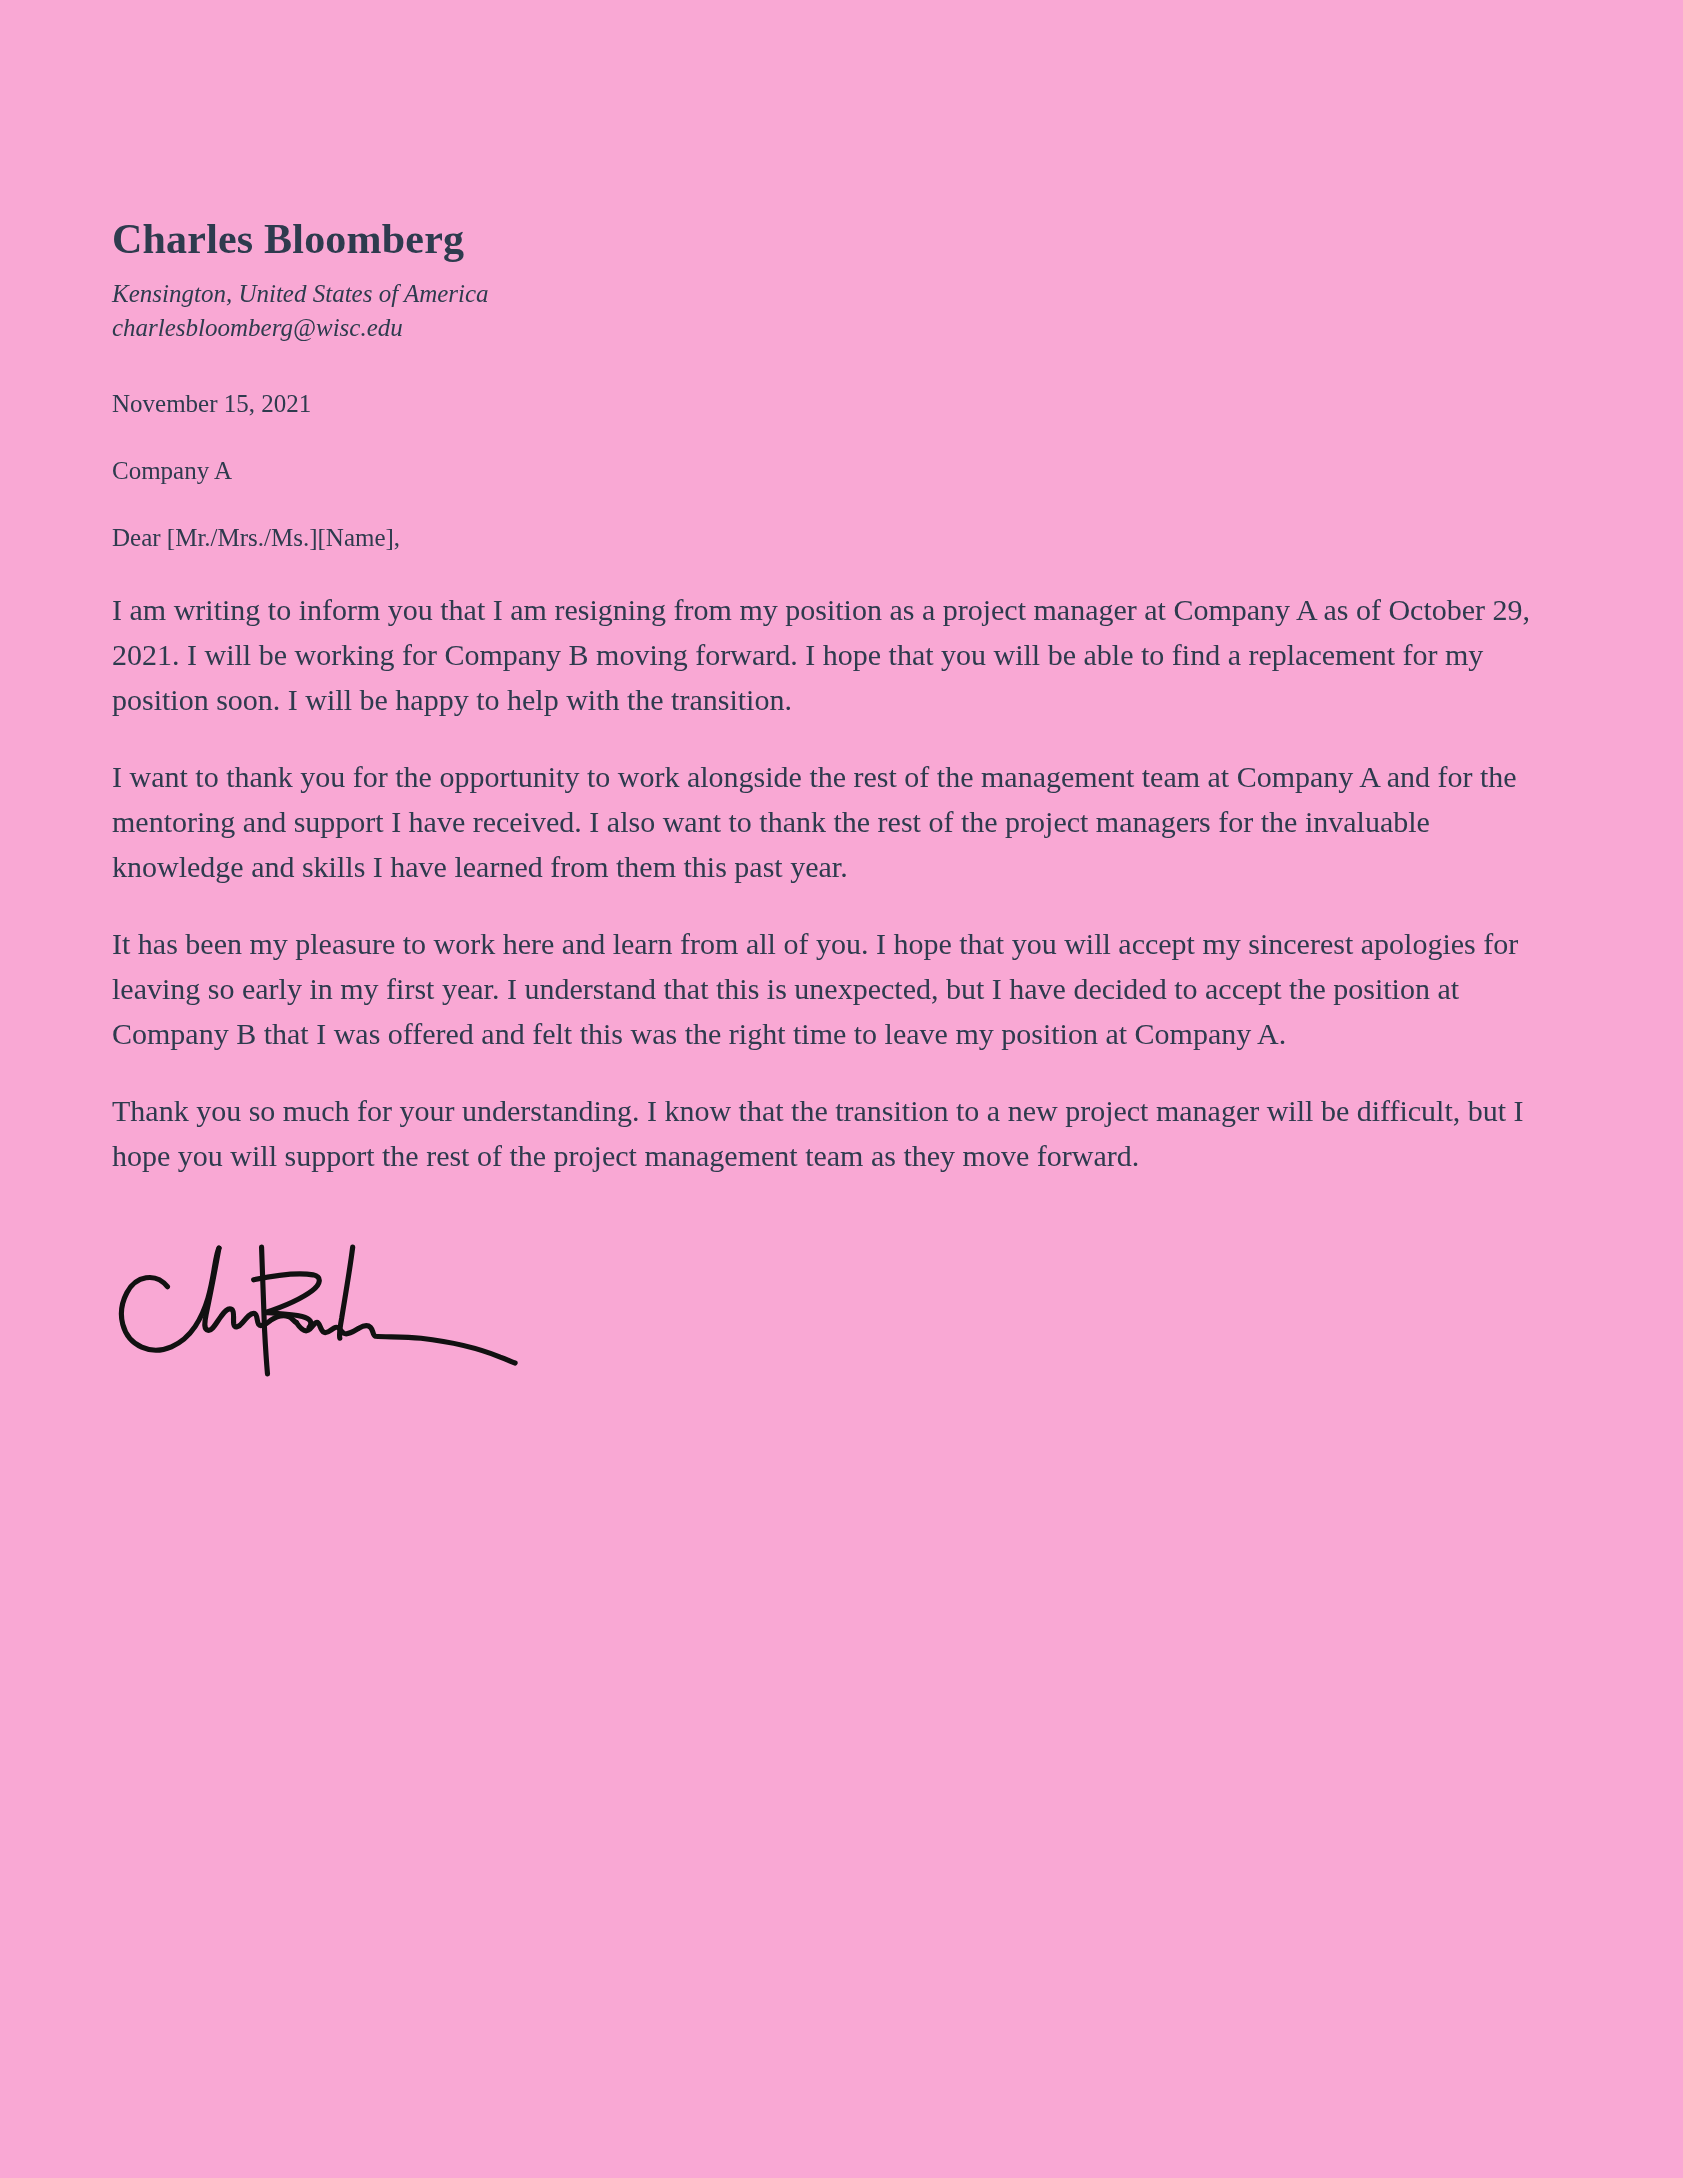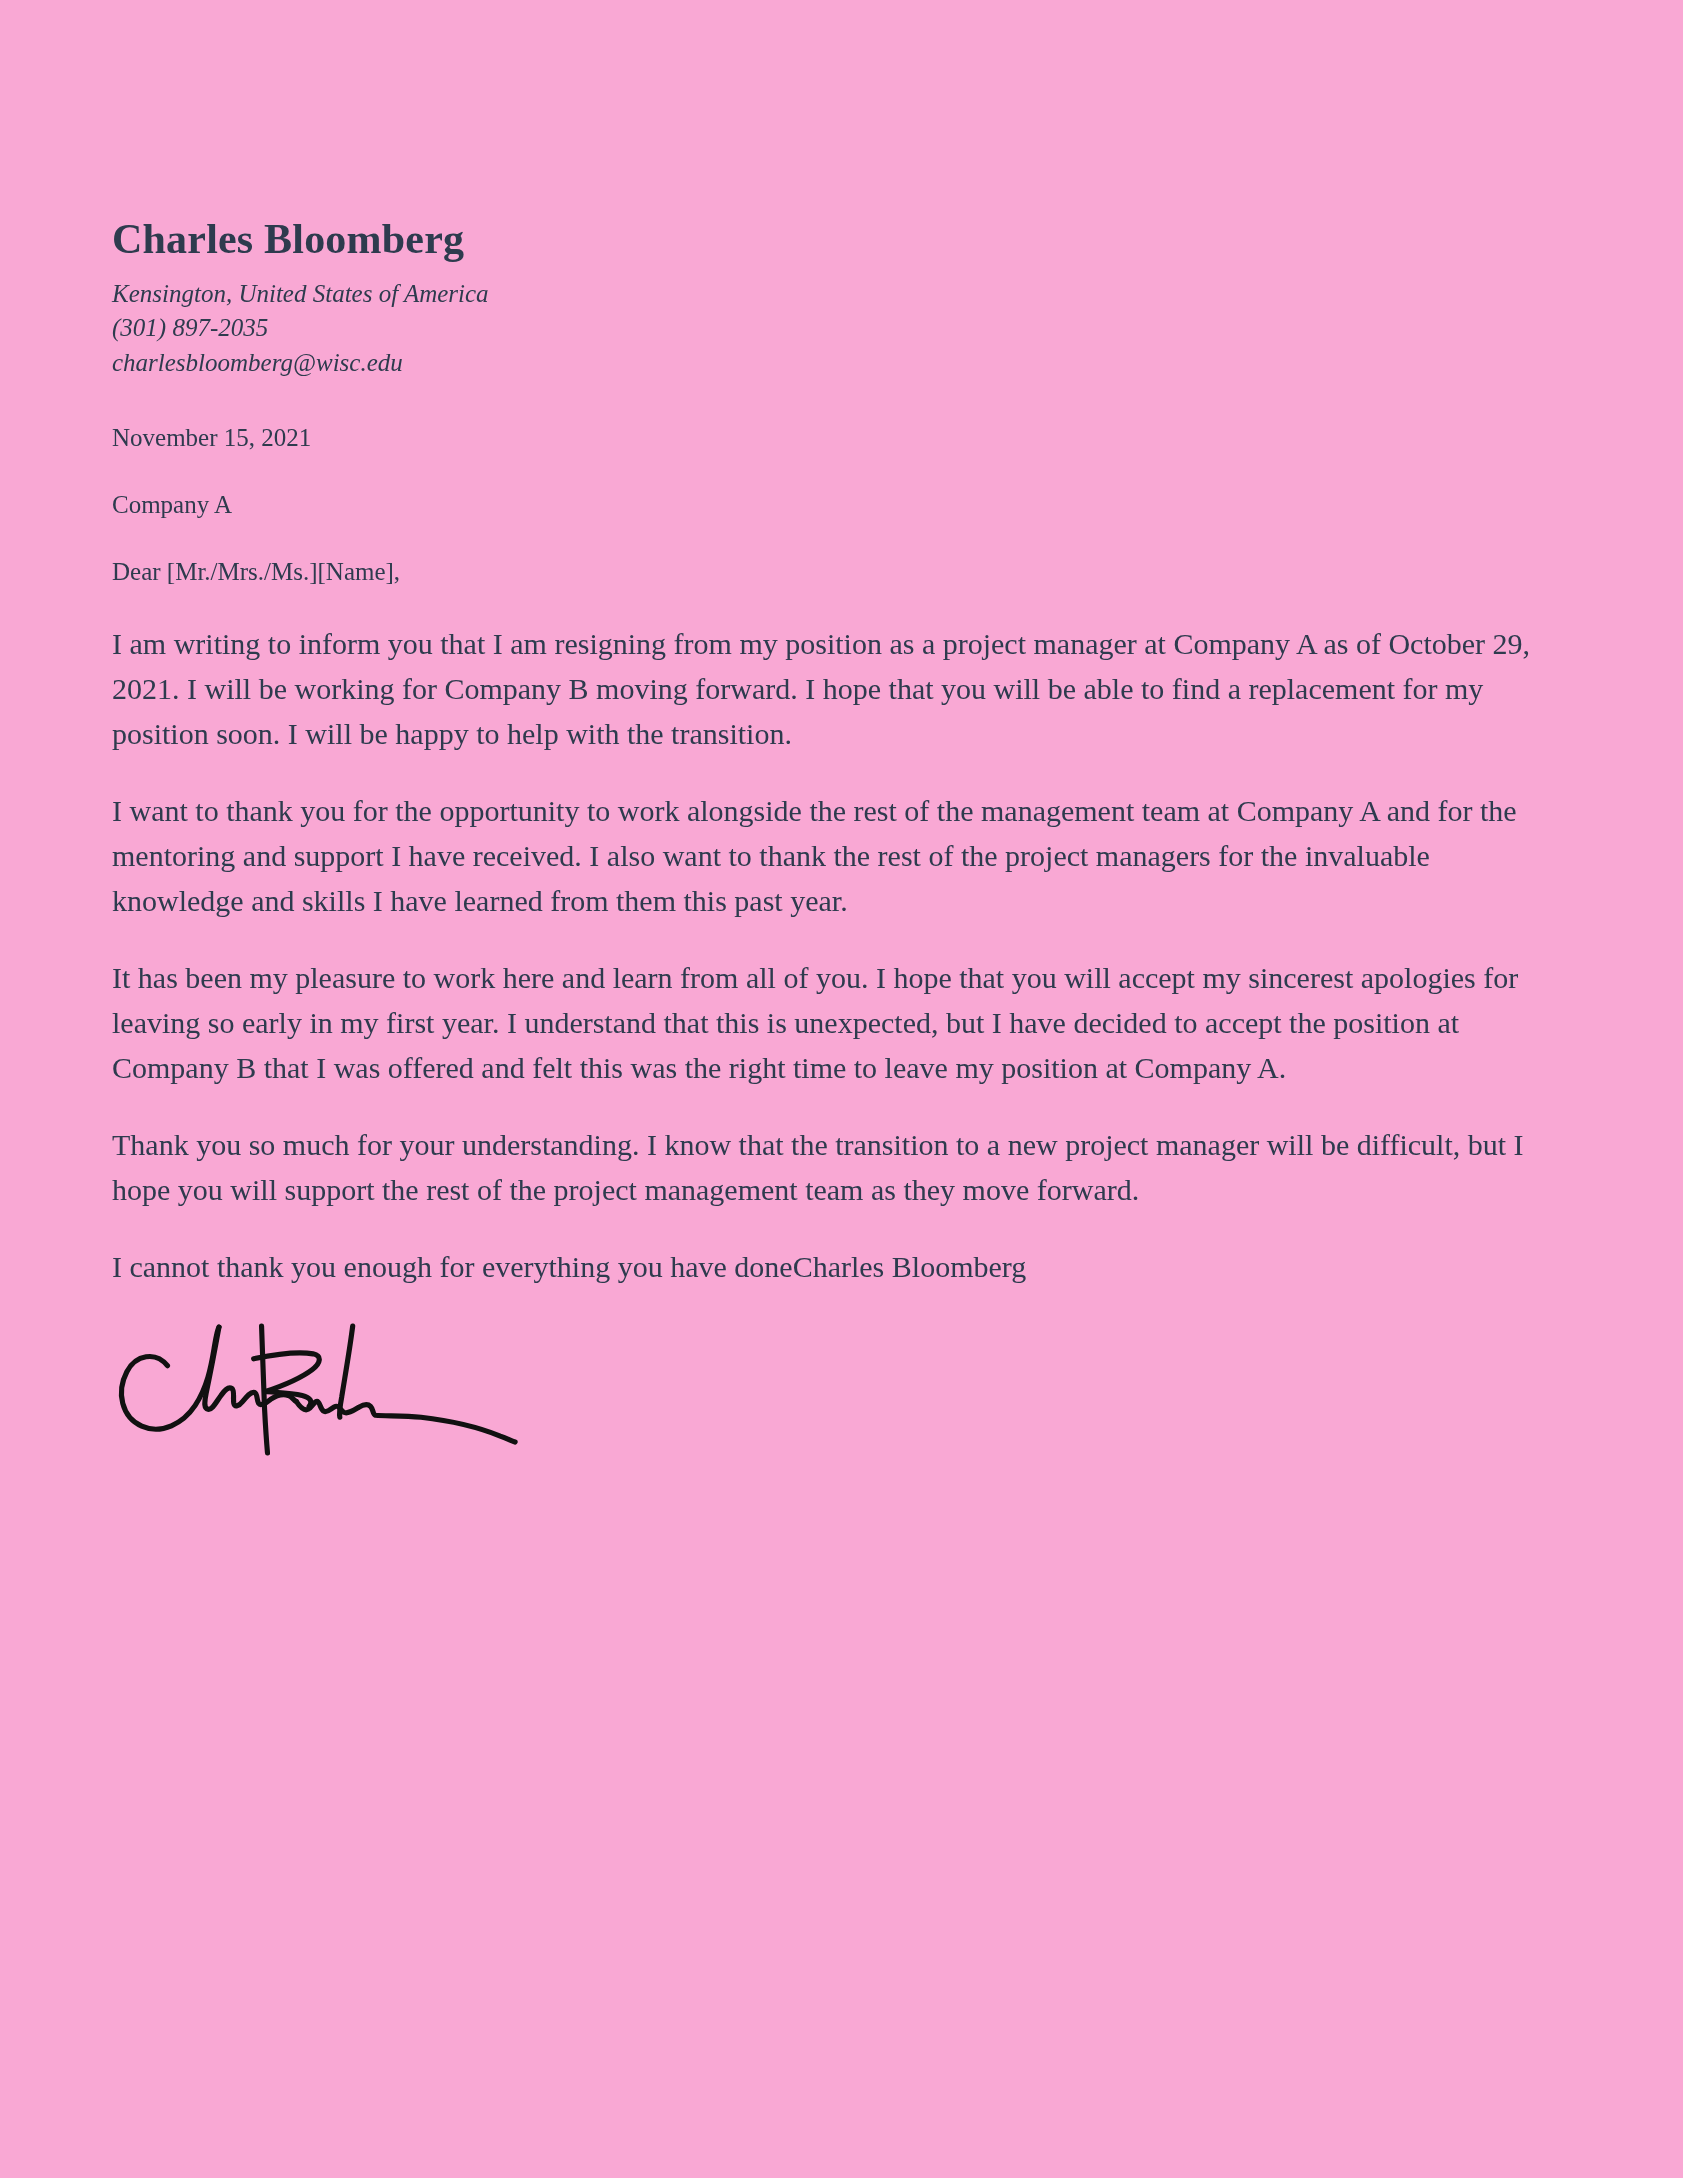--- a/index.html
+++ b/index.html
@@ -95,21 +95,20 @@
 </head>
 <body>
 
 <div class="page">
   <div class="letter">
 
     <h1 class="name-heading">Charles Bloomberg</h1>
 
     <div class="contact-block">
       <p class="contact-line">Kensington, United States of America</p>
-      <p class="contact-line">(301) 897-2035</p>
       <p class="contact-line">charlesbloomberg@wisc.edu</p>
     </div>
 
     <div class="spacer-lg"></div>
 
     <p class="simple-line">November 15, 2021</p>
 
     <div class="spacer-md"></div>
 
     <p class="simple-line">Company A</p>
@@ -129,21 +128,20 @@
     <div class="spacer-md"></div>
 
     <p class="body-para">It has been my pleasure to work here and learn from all of you. I hope that you will accept my sincerest apologies for leaving so early in my first year. I understand that this is unexpected, but I have decided to accept the position at Company B that I was offered and felt this was the right time to leave my position at Company A.</p>
 
     <div class="spacer-md"></div>
 
     <p class="body-para">Thank you so much for your understanding. I know that the transition to a new project manager will be difficult, but I hope you will support the rest of the project management team as they move forward.</p>
 
     <div class="spacer-md"></div>
 
-    <p class="body-para">I cannot thank you enough for everything you have doneCharles Bloomberg</p>
 
     <div class="signature-wrap">
       <svg viewBox="0 0 420 135" xmlns="http://www.w3.org/2000/svg">
 
         <path class="sig-stroke" stroke-width="5.2" d="M56 43
                  C 44 28, 24 32, 15 49
                  C 4 70, 10 95, 30 104
                  C 50 113, 72 101, 84 83
                  C 96 65, 100 44, 103 26
                  C 105 14, 106 7, 108 4"></path>

